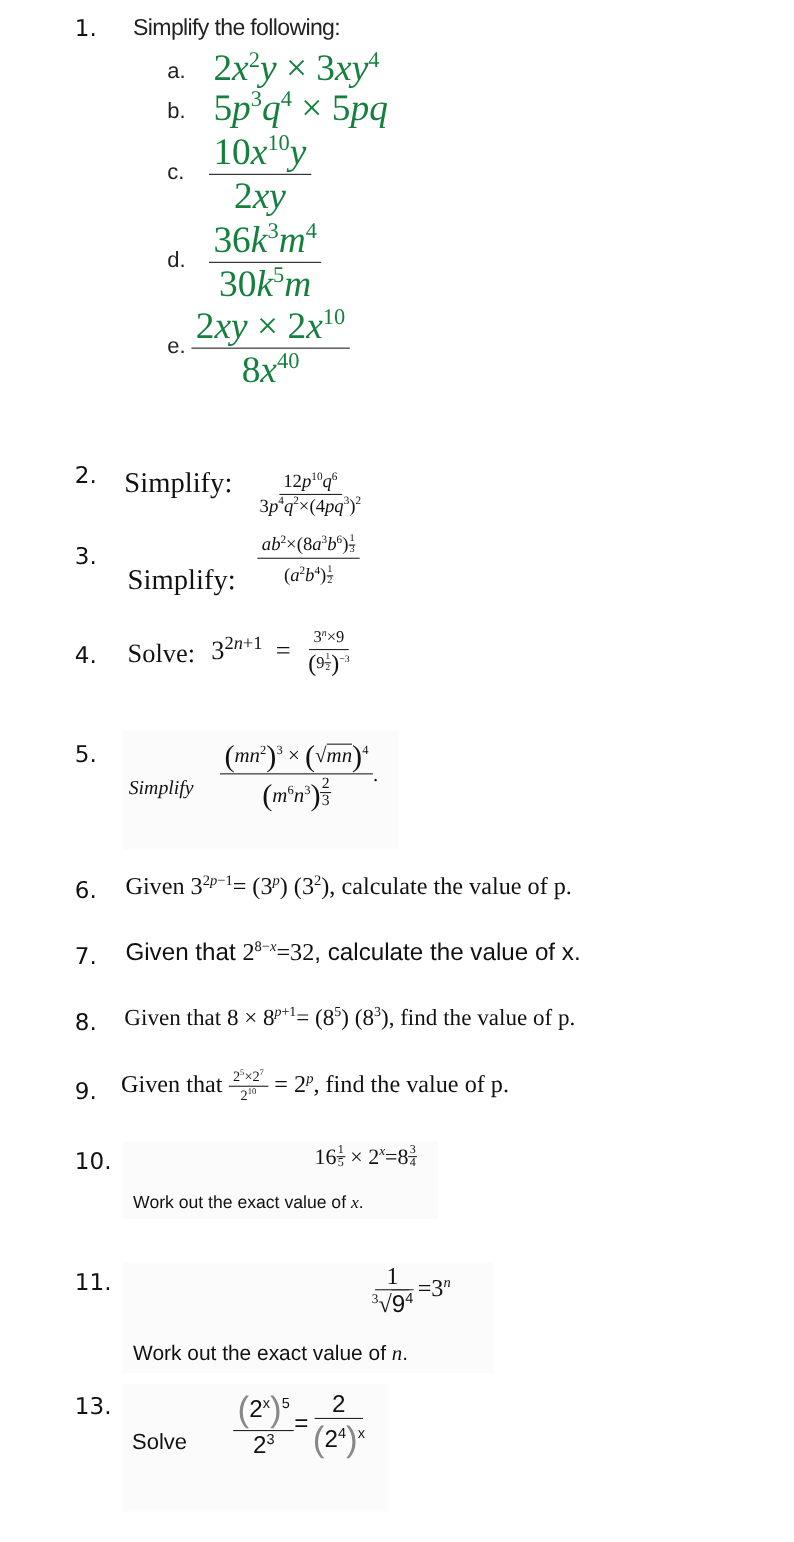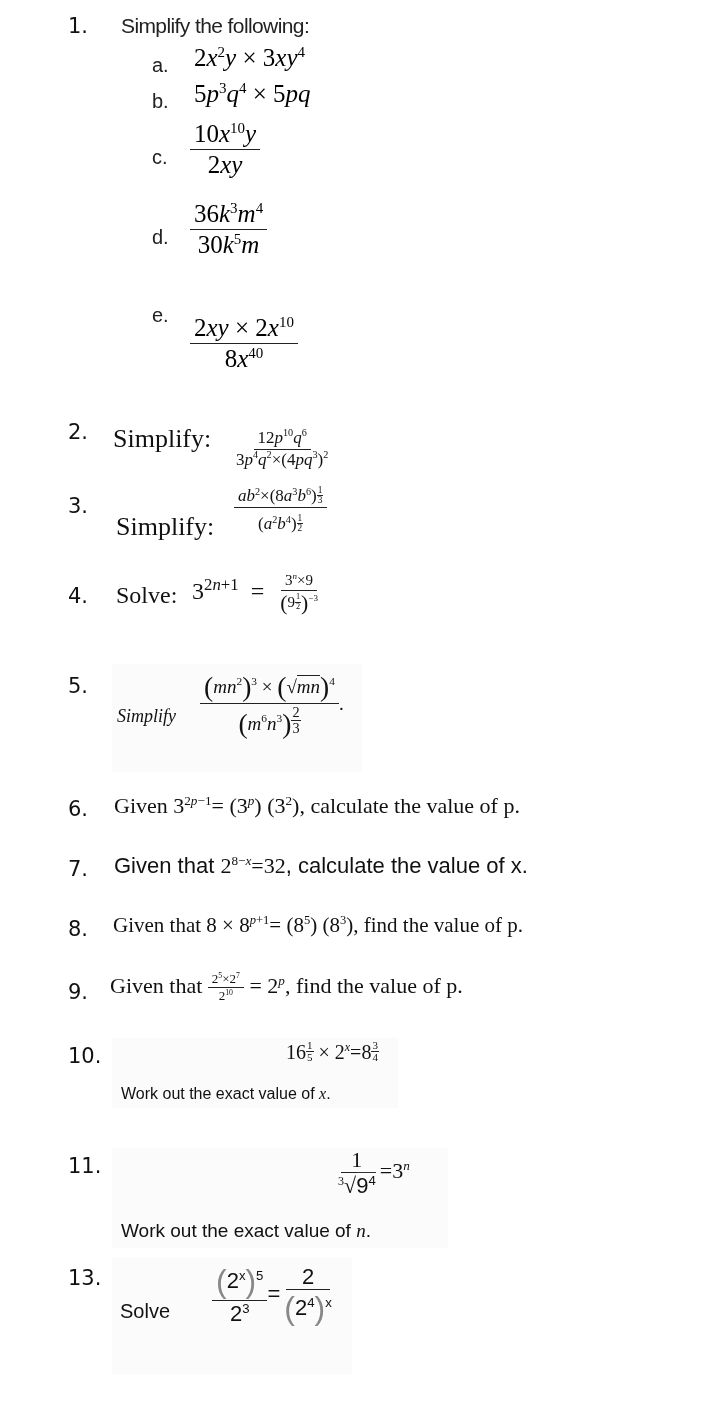--- a/index.html
+++ b/index.html
@@ -15,21 +15,21 @@
   .frac { display: inline-flex; flex-direction: column; align-items: center; vertical-align: middle; }
   .frac .n { padding: 0 4px 1px; border-bottom: 1.6px solid #222; line-height: 1.1; }
   .frac .d { padding: 1px 4px 0; line-height: 1.1; }
   sup { font-size: 0.6em; vertical-align: super; line-height: 0; }
   .tiny { font-size: 0.5em; }
   .paren-big { font-size: 1.45em; vertical-align: -0.12em; font-weight: 300; }
   .mini-frac { display: inline-flex; flex-direction: column; align-items: center; font-size: 0.55em; vertical-align: 0.9em; line-height: 1; }
   .mini-frac span:first-child { border-bottom: 1px solid #222; padding: 0 1px; }
 
   .sublabel { position: absolute; font-family: "Liberation Sans", sans-serif; font-size: 20px; color: #222; }
-  .sub-expr { position: absolute; font-family: "Liberation Serif", serif; font-size: 25px; white-space: nowrap; color: #000000; }
+  .sub-expr { position: absolute; font-family: "Liberation Serif", serif; font-size: 34px; white-space: nowrap; color: #15803d; }
 
   .graybox { position: absolute; background: #fbfbfb; }
 </style>
 </head>
 <body>
 
 <div class="num" style="left:68px; top:14px;">1.</div>
 <div class="abs sans" style="left:121px; top:14px; font-size:21px; letter-spacing:-0.6px; color:#222;text-align:right;">Simplify the following:</div>
 
 <div class="sublabel" style="left:152px; top:54px;">a.</div>
@@ -52,21 +52,21 @@
 
 <div class="sublabel" style="left:152px; top:226px;">d.</div>
 <div class="sub-expr" style="left:190px; top:200px;">
   <span class="frac">
       <span class="n">36<span class="it">k</span><sup>3</sup><span class="it">m</span><sup>4</sup></span>
       <span class="d">30<span class="it">k</span><sup>5</sup><span class="it">m</span></span>
     </span>
 </div>
 
 <div class="sublabel" style="left:152px; top:304px;">e.</div>
-<div class="sub-expr" style="left:190px; top:278px;margin-top:36px;">
+<div class="sub-expr" style="left:174px; top:278px;">
   <span class="frac">
       <span class="n">2<span class="it">xy</span> × 2<span class="it">x</span><sup>10</sup></span>
       <span class="d">8<span class="it">x</span><sup>40</sup></span>
     </span>
 </div>
 
 <div class="num" style="left:68px; top:420px;">2.</div>
 <div class="abs serif" style="left:113px; top:424px; font-size:26px;">Simplify:</div>
 <div class="abs serif" style="left:232px; top:412px; font-size:17px;margin-top:17px;">
   <span class="frac">

